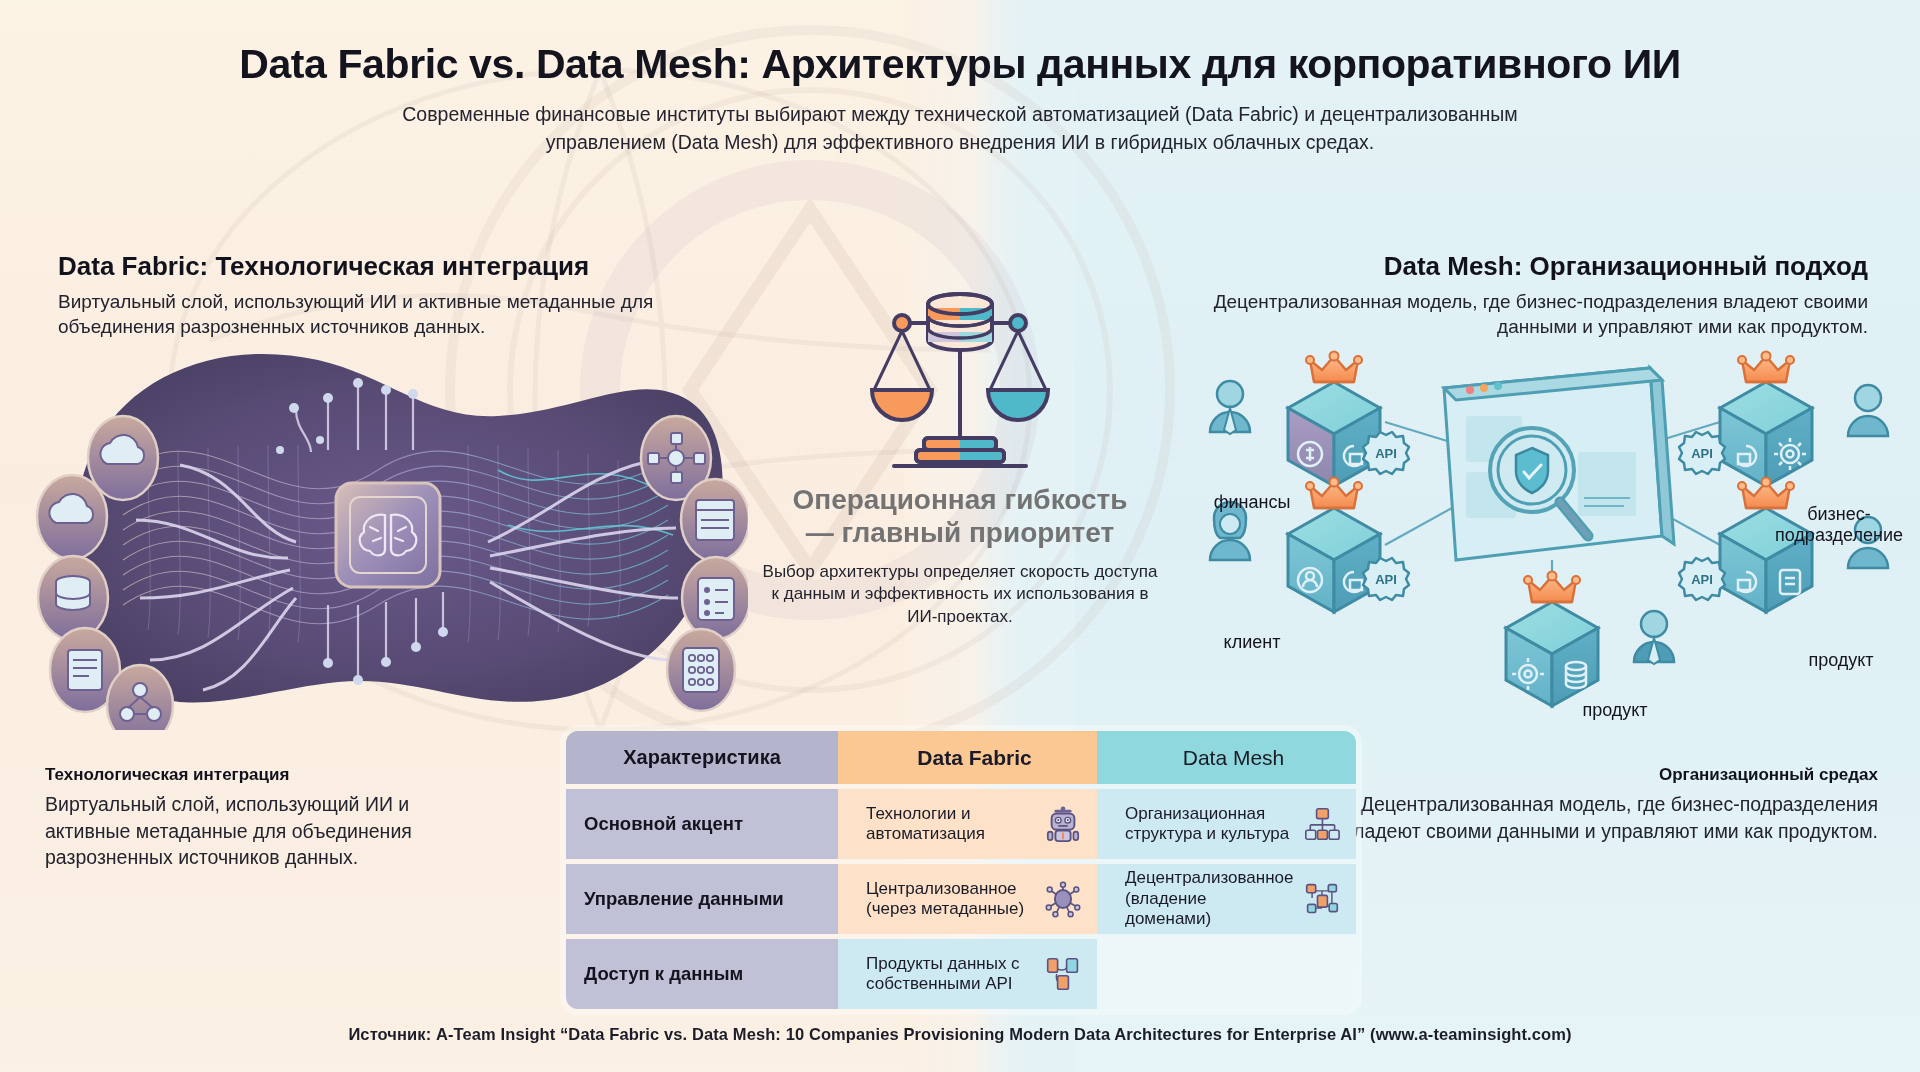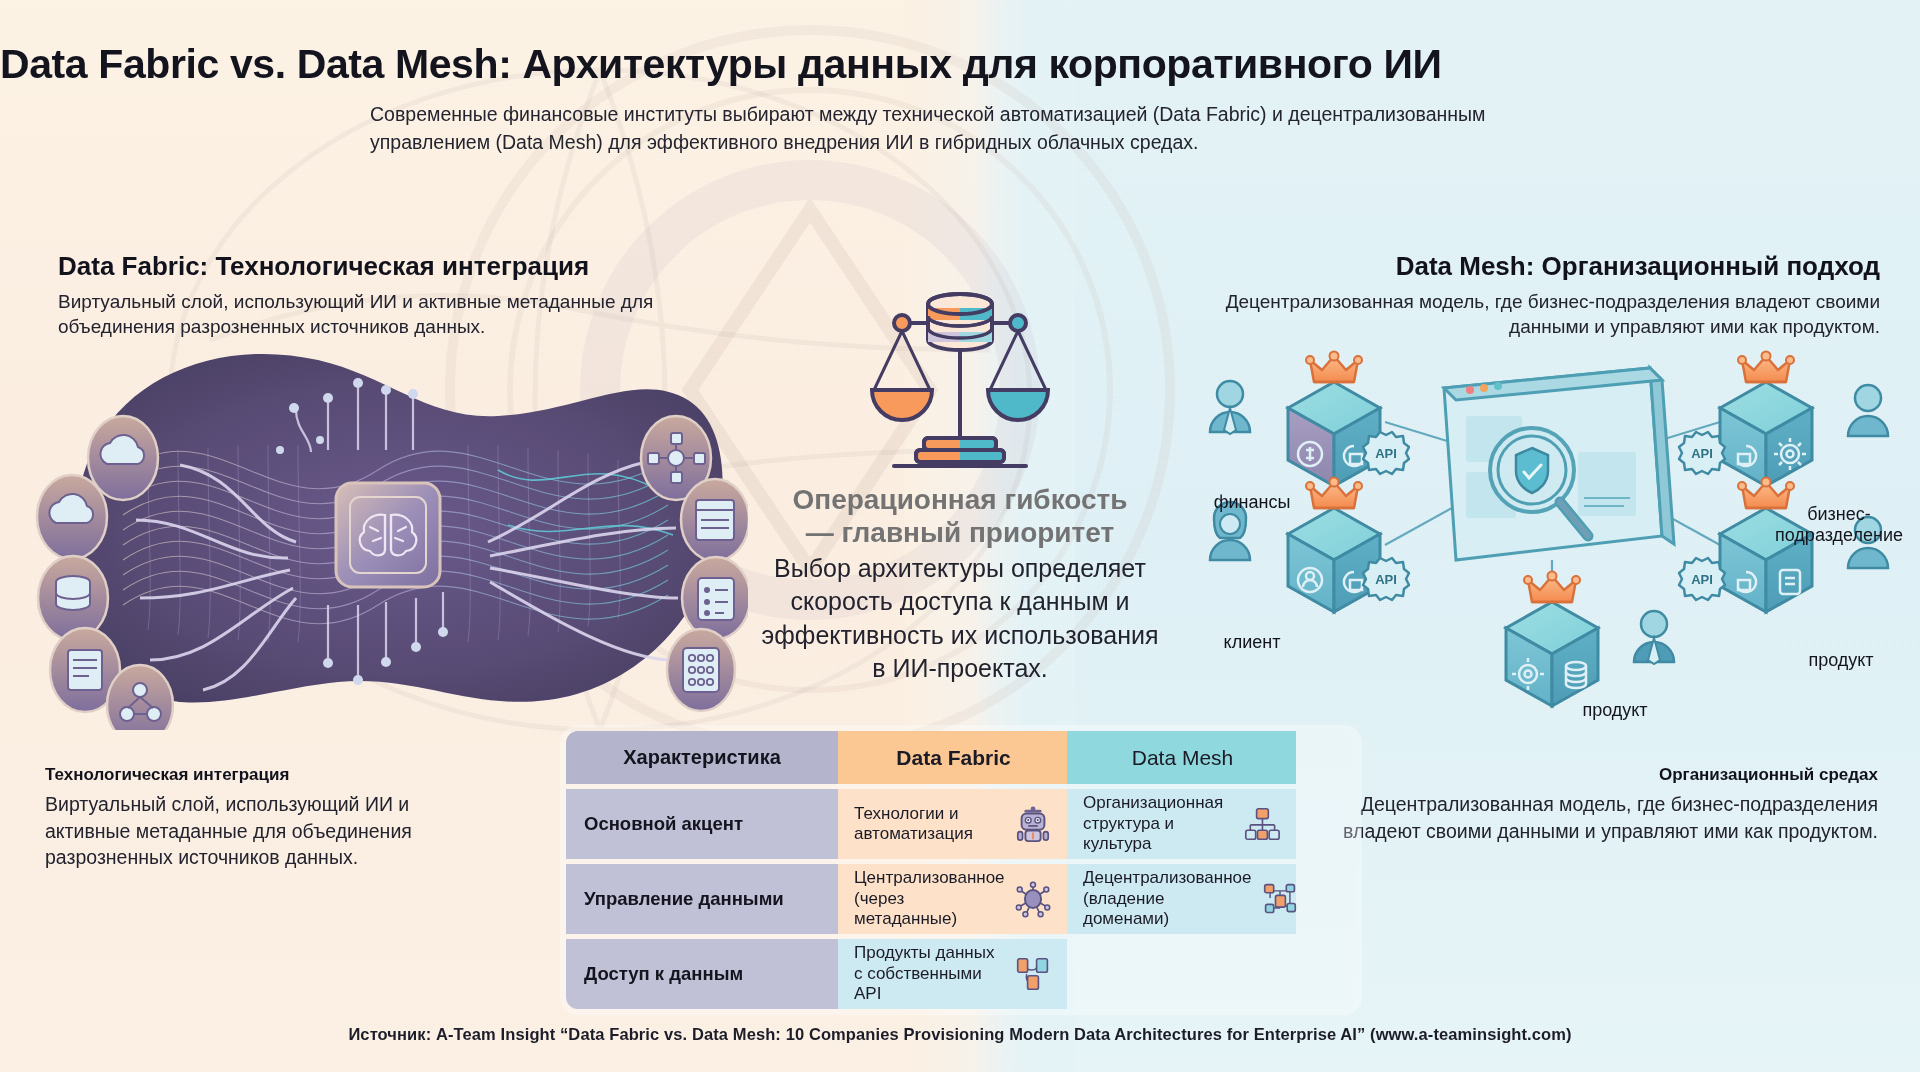--- a/index.html
+++ b/index.html
@@ -22,54 +22,54 @@
     background:linear-gradient(90deg,rgba(251,238,221,1) 0%,rgba(245,240,233,.85) 40%,rgba(223,241,245,.9) 70%,rgba(223,241,245,1) 100%);}
   .bg-noise{position:absolute;inset:0;opacity:.5;
     background-image:repeating-linear-gradient(0deg,rgba(255,255,255,.35) 0 1px,rgba(0,0,0,0) 1px 2px),
                      repeating-linear-gradient(90deg,rgba(255,255,255,.25) 0 1px,rgba(0,0,0,0) 1px 2px);}
 
   
   .watermark{position:absolute;left:430px;top:-40px;width:760px;height:960px;opacity:.12;}
   .wm-globe{position:absolute;left:150px;top:40px;width:900px;height:760px;opacity:.10;}
 
   
-  .header{position:absolute;left:0;top:42px;width:1920px;}
+  .header{position:absolute;left:0;top:42px;width:1920px;text-align:center;}
   .title{font-size:41px;font-weight:bold;letter-spacing:-.4px;color:#14141f;line-height:1.1;}
   .subtitle{margin:14px auto 0;width:1180px;font-size:19.5px;line-height:1.42;color:#242430;}
 
   
   .sec-head{position:absolute;}
   .sec-head .h{font-size:26px;font-weight:bold;color:#12121d;line-height:1.15;}
   .sec-head .p{font-size:19px;line-height:1.34;color:#23232f;margin-top:7px;}
 
   .left-head{left:58px;top:252px;width:700px;text-align:left;}
-  .right-head{right:40px;top:252px;width:690px;text-align:right;}
+  .right-head{right:52px;top:252px;width:690px;text-align:right;}
 
   
   .sum{position:absolute;}
   .sum .h{font-size:17px;font-weight:bold;color:#12121d;}
   .sum .p{font-size:19.5px;line-height:1.36;color:#23232f;margin-top:6px;}
   .left-sum{left:45px;top:765px;width:420px;text-align:left;}
   .right-sum{right:42px;top:765px;width:540px;text-align:right;}
 
   
   .center-callout{position:absolute;left:760px;top:484px;width:400px;text-align:center;}
   .center-callout .h{font-size:28px;font-weight:bold;line-height:1.17;color:#737373;}
-  .center-callout .p{font-size:25px;line-height:1.34;margin-top:2px;color:#23232f;}
+  .center-callout .p{font-size:17px;line-height:1.34;margin-top:11px;color:#23232f;}
 
   
   .table{position:absolute;left:566px;top:731px;width:790px;
     border-radius:12px;overflow:hidden;
     background:rgba(255,255,255,.30);
     box-shadow:0 0 0 6px rgba(255,255,255,.34);
   }
   .trow{display:flex;}
   .tcell{box-sizing:border-box;display:flex;align-items:center;}
   .c1{width:272px;padding:1px 18px;font-size:18.5px;font-weight:bold;color:#14141f;}
-  .c2,.c3{width:229px;padding:11px 14px 11px 16px;font-size:17px;line-height:1.2;color:#1b1b27;
+  .c2,.c3{width:259px;padding:11px 14px 11px 28px;font-size:17px;line-height:1.2;color:#1b1b27;
           justify-content:space-between;gap:8px;}
   .thead .c1{background:#b4b4cd;height:53px;font-size:20px;justify-content:center;}
   .thead .c2{background:#fbc793;height:53px;justify-content:center;font-size:21px;font-weight:bold;}
   .thead .c3{background:#8fd8dd;height:53px;justify-content:center;font-size:21px;font-weight:normal;}
   .tbody .c1{background:#c0c0d6;height:70px;}
   .tbody .c2{background:#fde2c9;height:70px;}
   .tbody .c3{background:#cdeaf2;height:70px;}
   .trow+.trow{margin-top:5px;}
   .tbody .c1{border-radius:0 0 0 0;}
   .cell-txt{flex:1;}

